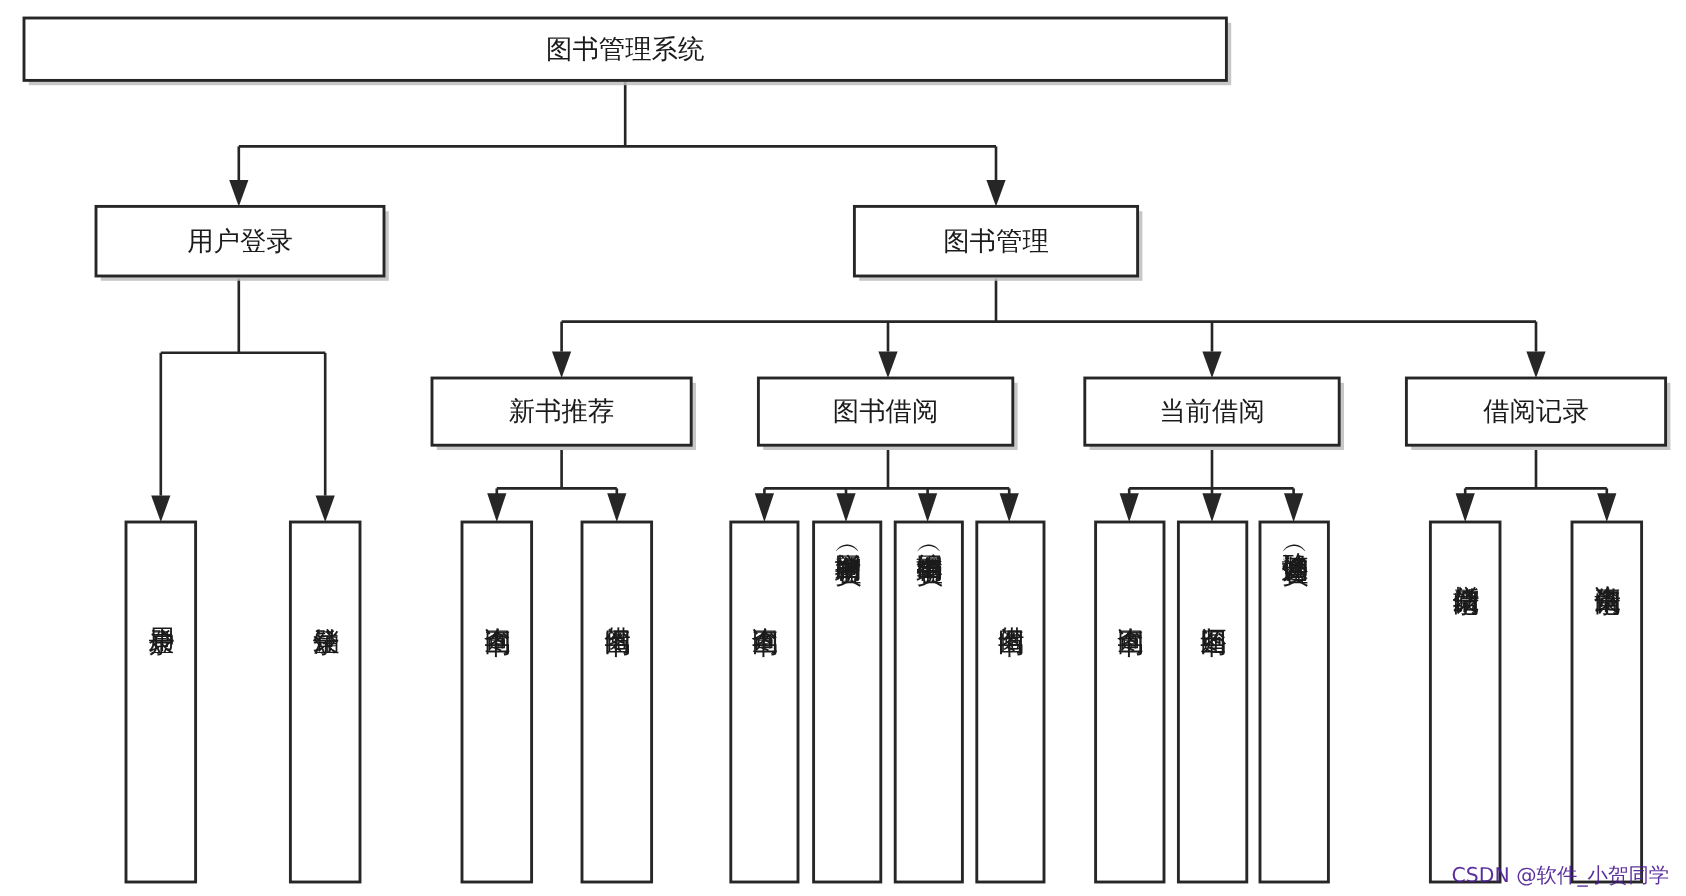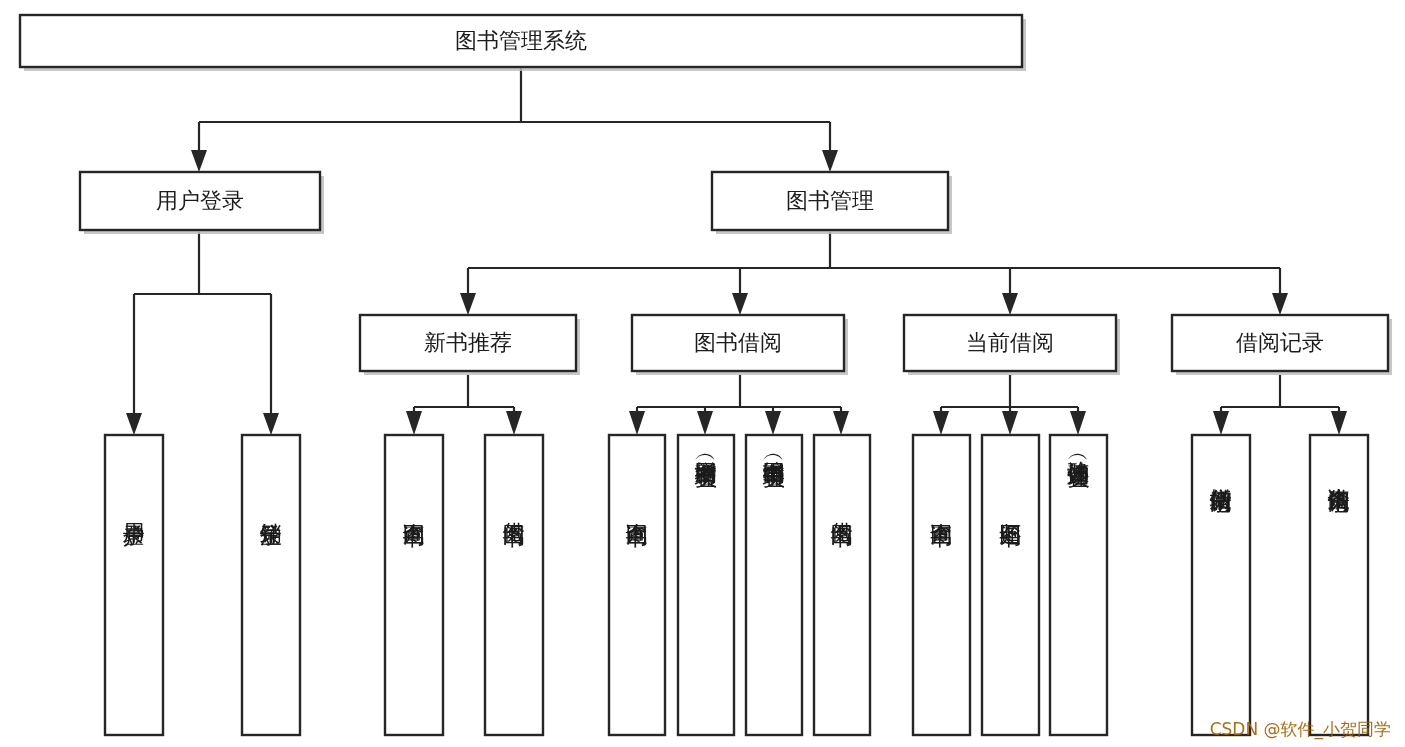--- a/index.html
+++ b/index.html
@@ -69,21 +69,21 @@
     letter-spacing: 1px;
     white-space: nowrap;
     text-align: left;
   }
   .watermark {
     position: absolute;
     right: 14px;
     bottom: 6px;
     font-family: "DejaVu Sans", "Liberation Sans", sans-serif;
     font-size: 17px;
-    color: #a16207;
+    color: #4c1d95;
     opacity: 0.92;
     white-space: nowrap;
     pointer-events: none;
     text-align: right;
   }
 </style>
 </head>
 <body>
 
 <div id="canvas">

